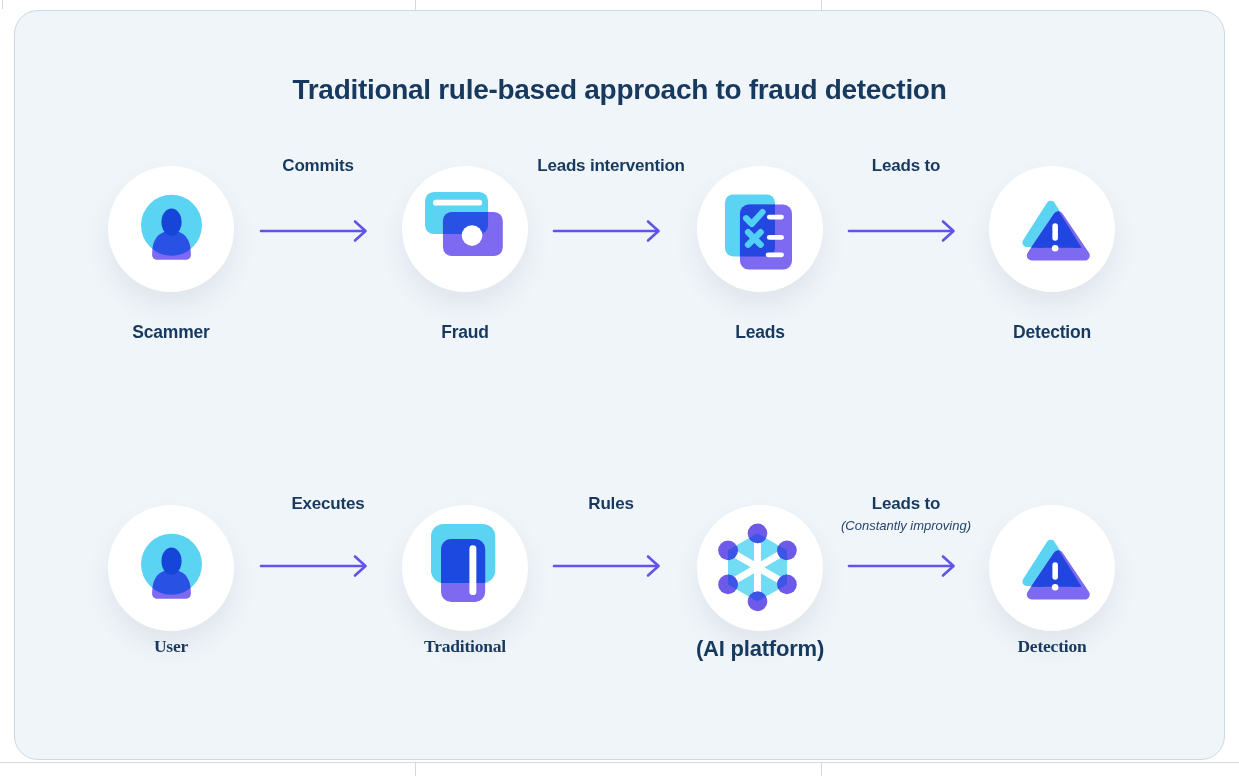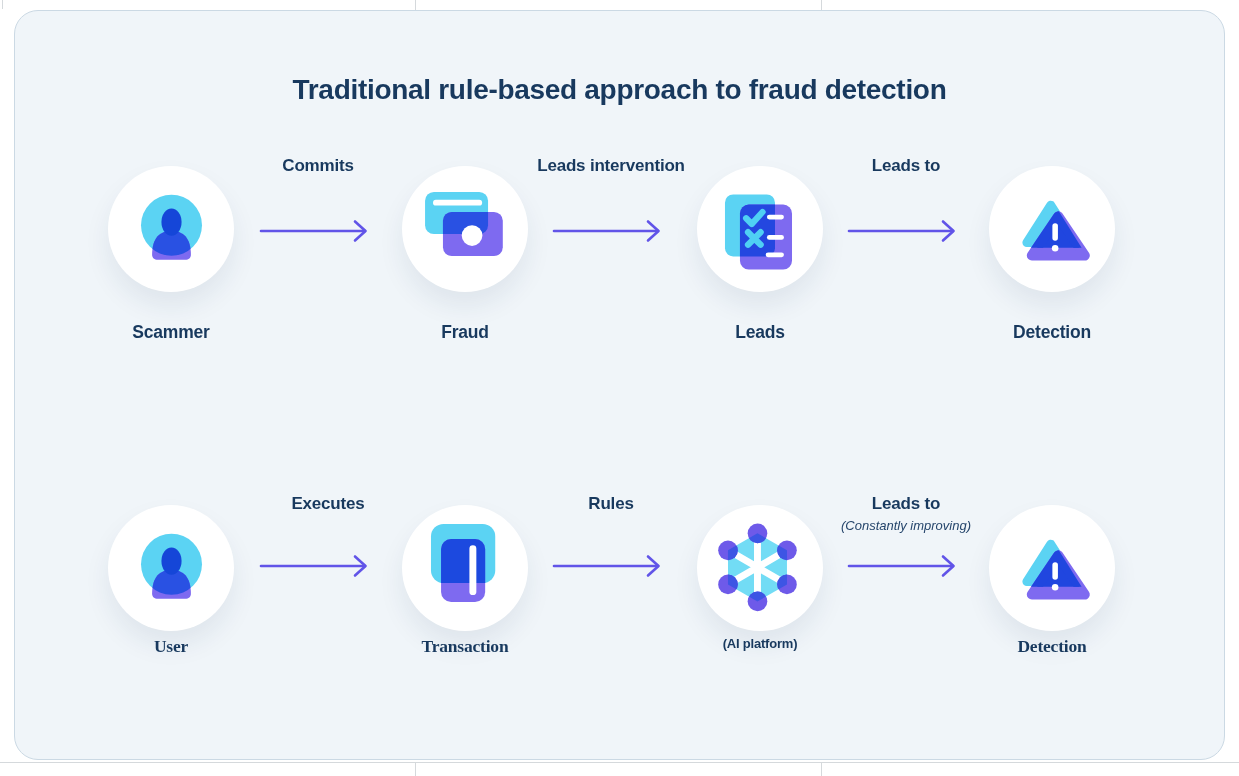--- a/index.html
+++ b/index.html
@@ -10,21 +10,21 @@
   .gridline{position:absolute;background:#D5D9DC;}
   .title{position:absolute;left:0;width:100%;text-align:center;font-size:28px;font-weight:700;
          letter-spacing:-0.3px;color:#18395E;}
   .node{position:absolute;width:190px;transform:translateX(-50%);text-align:center;}
   .circle{width:126px;height:126px;border-radius:50%;background:#ffffff;margin:0 auto;
           box-shadow:0 14px 26px rgba(24,57,94,0.08);}
   .circle svg{display:block;width:126px;height:126px;}
   .node-label{font-size:17.5px;font-weight:700;letter-spacing:-0.2px;color:#18395E;}
   .mt1{margin-top:30px;}
   .mt2{margin-top:5px;font-family:Liberation Serif, serif;}
-  .node-sublabel{font-size:13px;font-weight:700;letter-spacing:-0.2px;color:#18395E;margin-top:5px;}
+  .node-sublabel{font-size:22px;font-weight:700;letter-spacing:-0.2px;color:#18395E;margin-top:5px;}
   .arrow-label{position:absolute;transform:translateX(-50%);white-space:nowrap;
                font-size:17px;font-weight:700;letter-spacing:-0.2px;color:#18395E;}
   .arrow-sublabel{position:absolute;transform:translateX(-50%);white-space:nowrap;
                   font-size:13px;font-style:italic;font-weight:400;color:#25456B;}
   .arrow-svg{position:absolute;}
   .defs{position:absolute;width:0;height:0;}
 </style>
 </head>
 <body>
 
@@ -189,21 +189,21 @@
     </div>
     <div class="node-label mt2">User</div>
   </div>
 
   <div class="node" style="left:465px;top:505px;">
     <div class="circle">
       <svg viewBox="0 0 100 100">
           <use href="#ic-transaction"></use>
         </svg>
     </div>
-    <div class="node-label mt2">Transaction</div>
+    <div class="node-label mt2">Traditional</div>
   </div>
 
   <div class="node" style="left:760px;top:505px;">
     <div class="circle">
       <svg viewBox="0 0 100 100">
           <use href="#ic-engine"></use>
         </svg>
     </div>
     <div class="node-sublabel">(AI platform)</div>
   </div>

